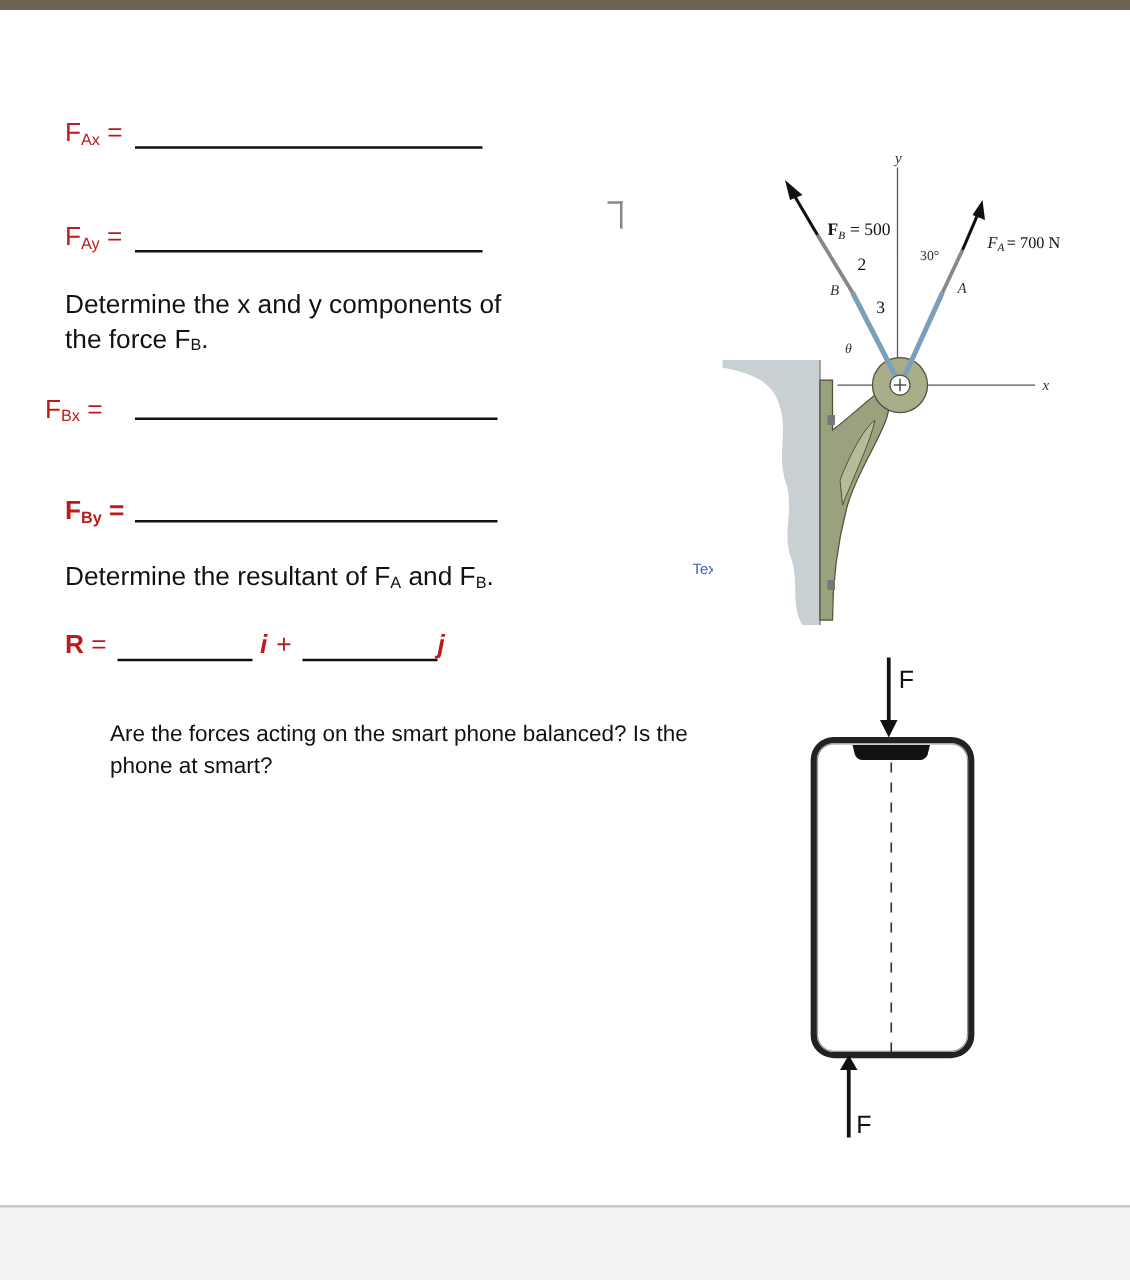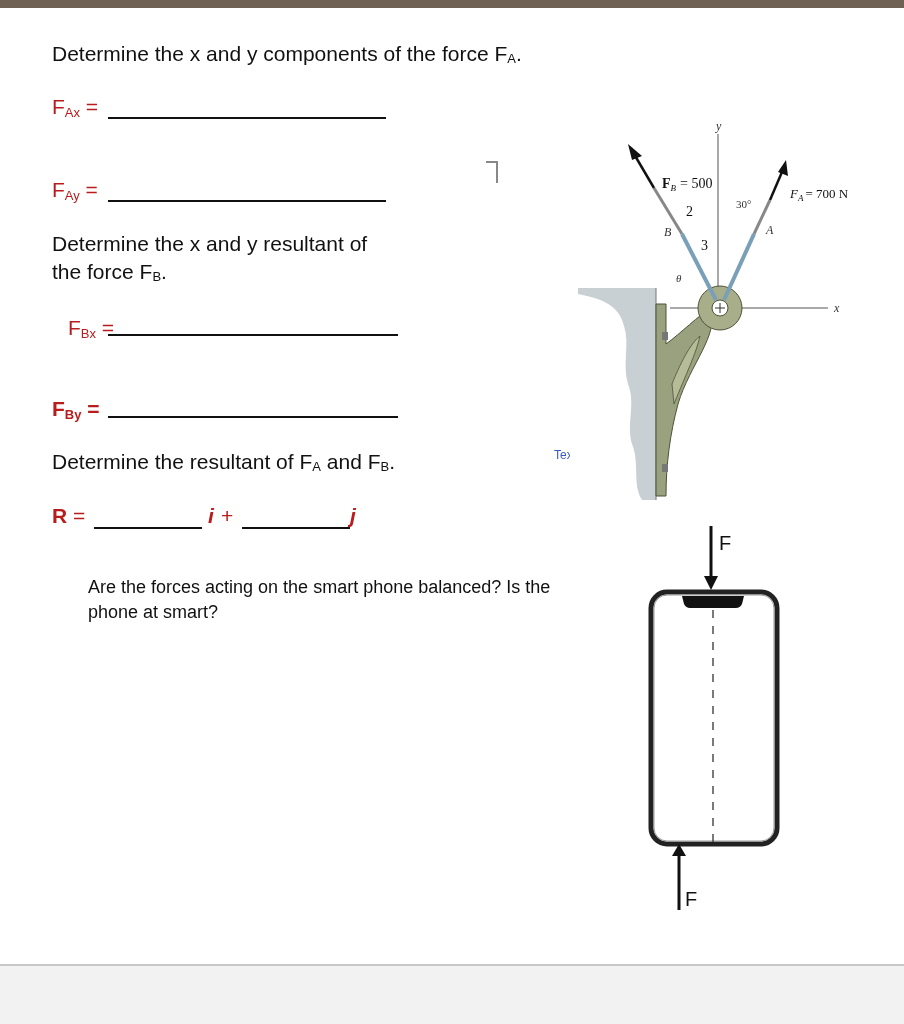--- a/index.html
+++ b/index.html
@@ -20,40 +20,37 @@
   .crop-mark { position: absolute; border-top: 2px solid #888; border-right: 2px solid #888; }
   .fig { position: absolute; }
 </style>
 </head>
 <body>
 
 <div class="topbar"></div>
 
 <div class="page">
 
-  <div class="q" style="left:52px; top:32px;">
-    <span>Determine the x and y components of the force F</span><sub>A</sub><span>.</span>
-  </div>
 
   <div class="lbl" style="left:52px; top:87px;">
     <span>F</span><sub>Ax</sub><span> =</span>
   </div>
   <div class="blank" style="left:108px; top:109px; width:278px;"></div>
 
   <div class="lbl" style="left:52px; top:170px;text-align:right;">
     <span>F</span><sub>Ay</sub><span> =</span>
   </div>
   <div class="blank" style="left:108px; top:192px; width:278px;"></div>
 
   <div class="q" style="left:52px; top:222px;">
-    <div>Determine the x and y resultant of</div>
+    <div>Determine the x and y components of</div>
     <div><span>the force F</span><sub>B</sub><span>.</span></div>
   </div>
 
-  <div class="lbl" style="left:68px; top:308px;">
+  <div class="lbl" style="left:36px; top:308px;">
     <span>F</span><sub>Bx</sub><span> =</span>
   </div>
   <div class="blank" style="left:108px; top:326px; width:290px;"></div>
 
   <div class="lbl" style="left:52px; top:389px;font-weight:bold;">
     <span>F</span><sub>By</sub><span> =</span>
   </div>
   <div class="blank" style="left:108px; top:408px; width:290px;"></div>
 
   <div class="q" style="left:52px; top:440px;">

